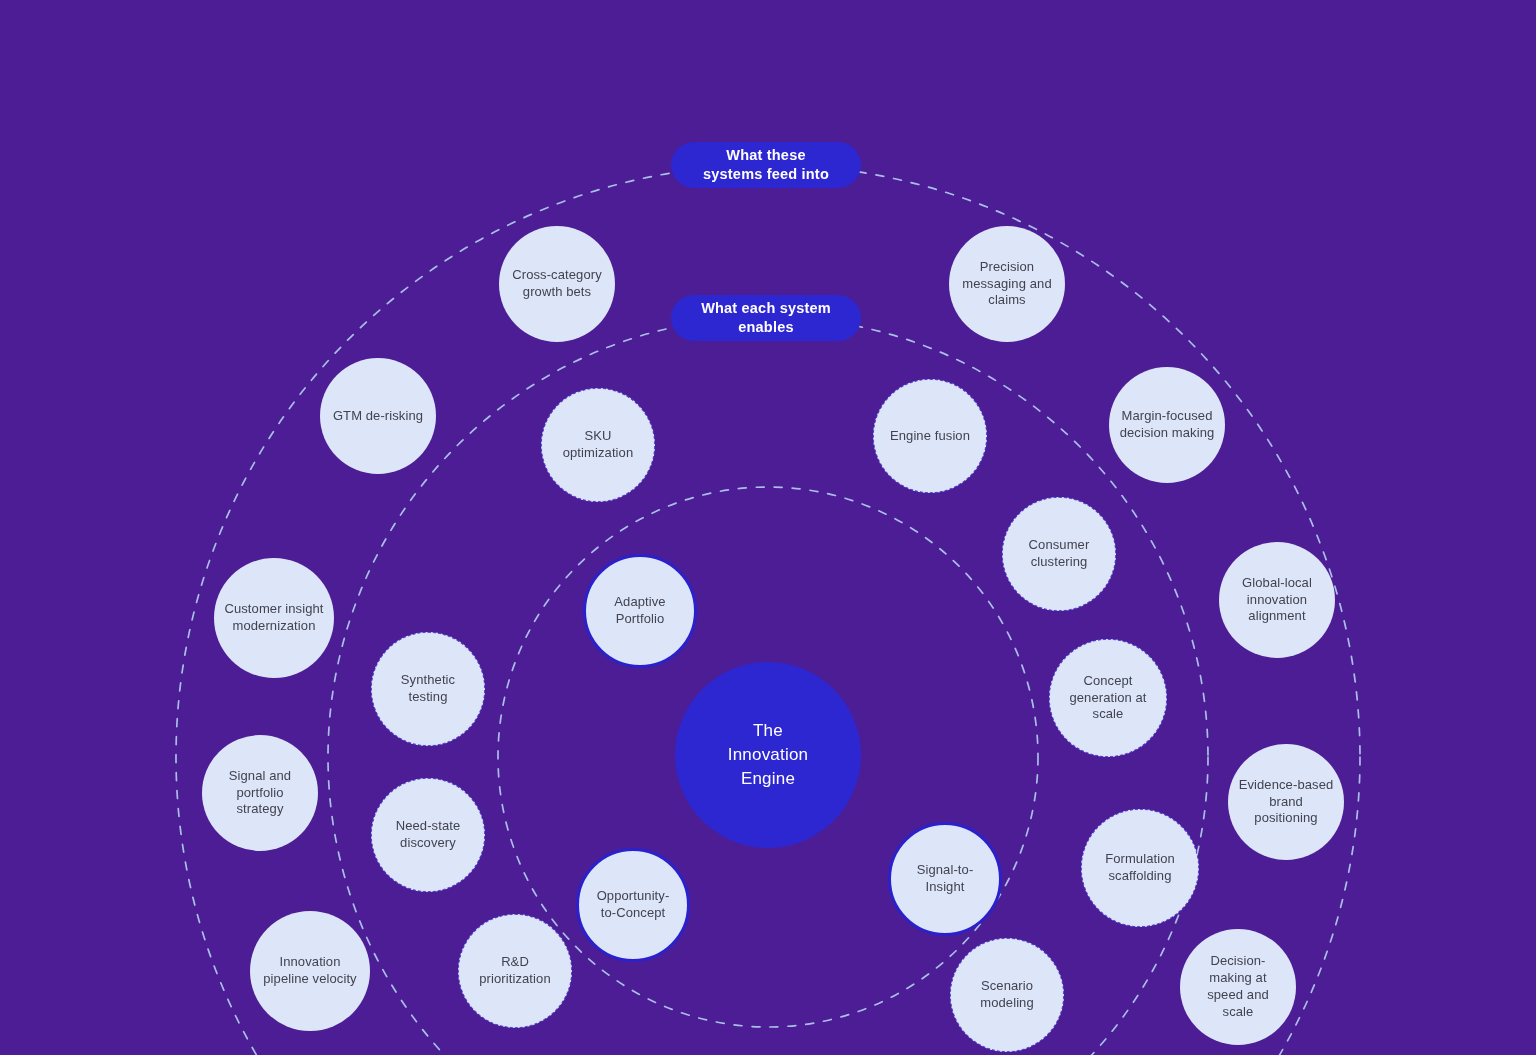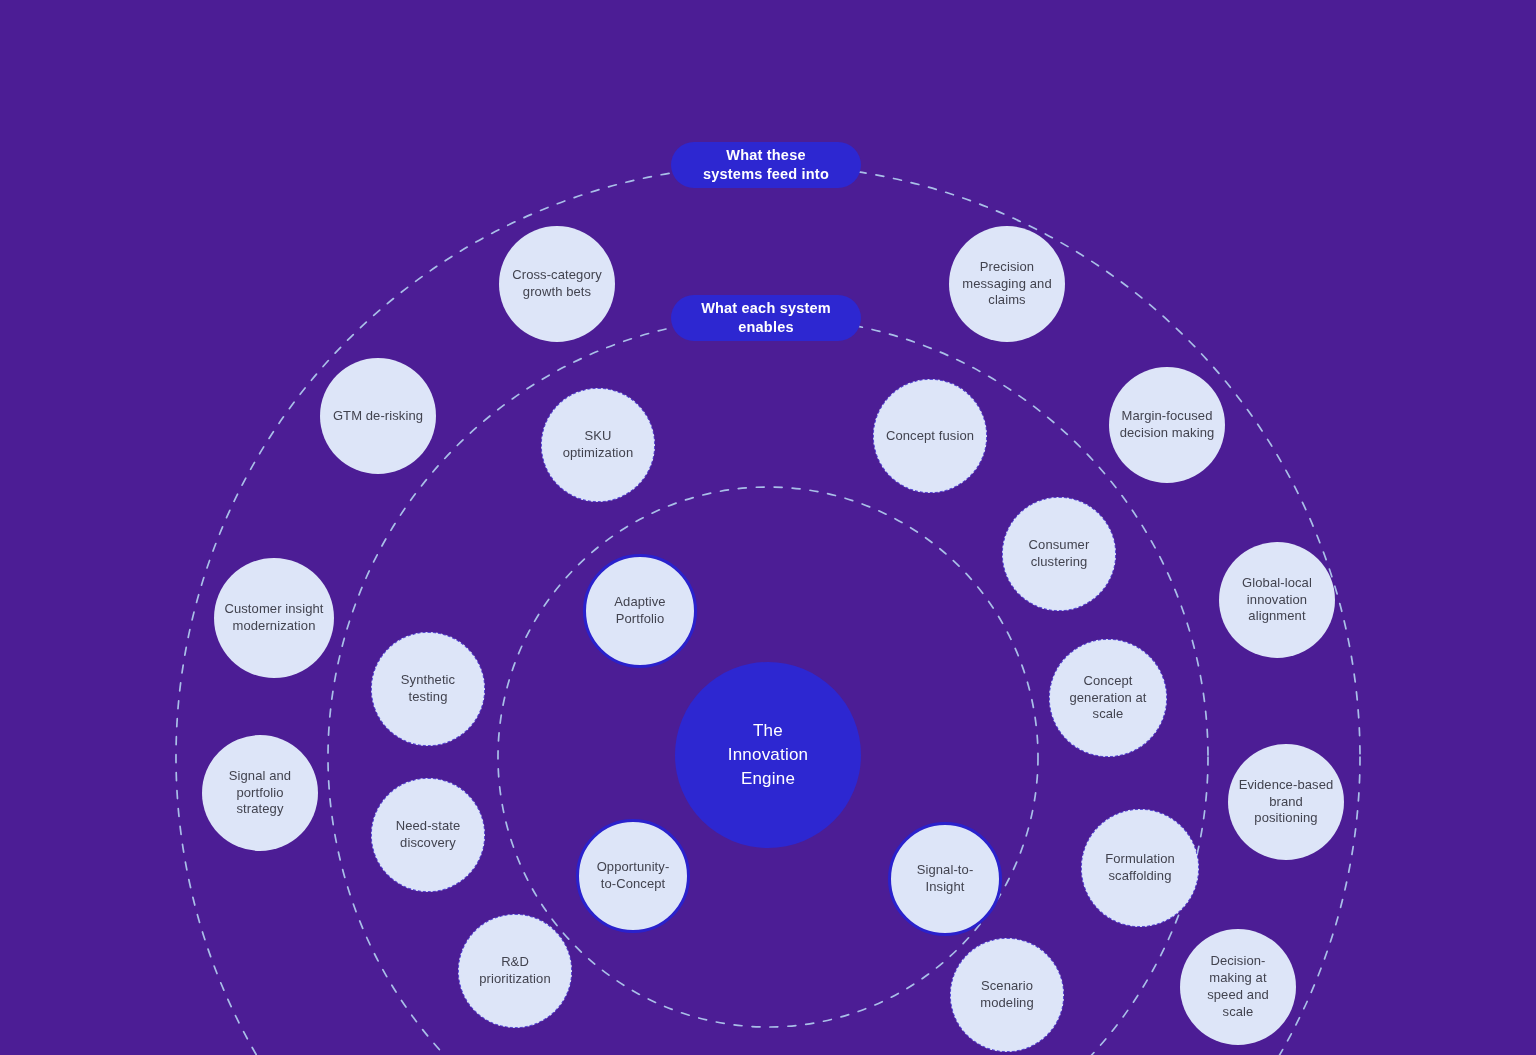--- a/index.html
+++ b/index.html
@@ -87,36 +87,37 @@
   <div class="pill" style="left:671px; top:142px;">What these
 systems feed into</div>
   <div class="pill" style="left:671px; top:295px;">What each system
 enables</div>
 
   <div class="center-circle">The
 Innovation
 Engine</div>
 
   <div class="node inner" style="left:583px; top:554px;">Adaptive Portfolio</div>
-  <div class="node inner" style="left:576px; top:819px;">Opportunity-to-Concept</div>
+  <div class="node inner" style="left:576px; top:848px;">Opportunity-to-Concept</div>
   <div class="node inner" style="left:888px; top:822px;">Signal-to-Insight</div>
 
   <div class="node mid" style="left:541px; top:388px;">SKU optimization</div>
-  <div class="node mid" style="left:873px; top:379px;">Concept fusion</div>
+  <div class="node mid" style="left:873px; top:379px;">Engine fusion</div>
   <div class="node mid" style="left:371px; top:632px;">Synthetic testing</div>
   <div class="node mid" style="left:1002px; top:497px;">Consumer clustering</div>
   <div class="node mid" style="left:1049px; top:639px; width:118px; height:118px;">Concept generation at scale</div>
   <div class="node mid" style="left:371px; top:778px;">Need-state discovery</div>
   <div class="node mid" style="left:1081px; top:809px; width:118px; height:118px;">Formulation scaffolding</div>
   <div class="node mid" style="left:458px; top:914px;">R&amp;D prioritization</div>
   <div class="node mid" style="left:950px; top:938px;">Scenario modeling</div>
 
   <div class="node outer" style="left:499px; top:226px; width:116px; height:116px;">Cross-category growth bets</div>
   <div class="node outer" style="left:949px; top:226px; width:116px; height:116px;">Precision messaging and claims</div>
   <div class="node outer" style="left:320px; top:358px; width:116px; height:116px;">GTM de-risking</div>
   <div class="node outer" style="left:1109px; top:367px; width:116px; height:116px;">Margin-focused decision making</div>
   <div class="node outer" style="left:214px; top:558px; width:120px; height:120px;">Customer insight modernization</div>
   <div class="node outer" style="left:1219px; top:542px; width:116px; height:116px;">Global-local innovation alignment</div>
   <div class="node outer" style="left:202px; top:735px; width:116px; height:116px;">Signal and portfolio strategy</div>
   <div class="node outer" style="left:1228px; top:744px; width:116px; height:116px;">Evidence-based brand positioning</div>
+  <div class="node outer" style="left:250px; top:911px; width:120px; height:120px;">Innovation pipeline velocity</div>
   <div class="node outer" style="left:1180px; top:929px; width:116px; height:116px;">Decision-making at speed and scale</div>
 
 </div>
 
 </body></html>

